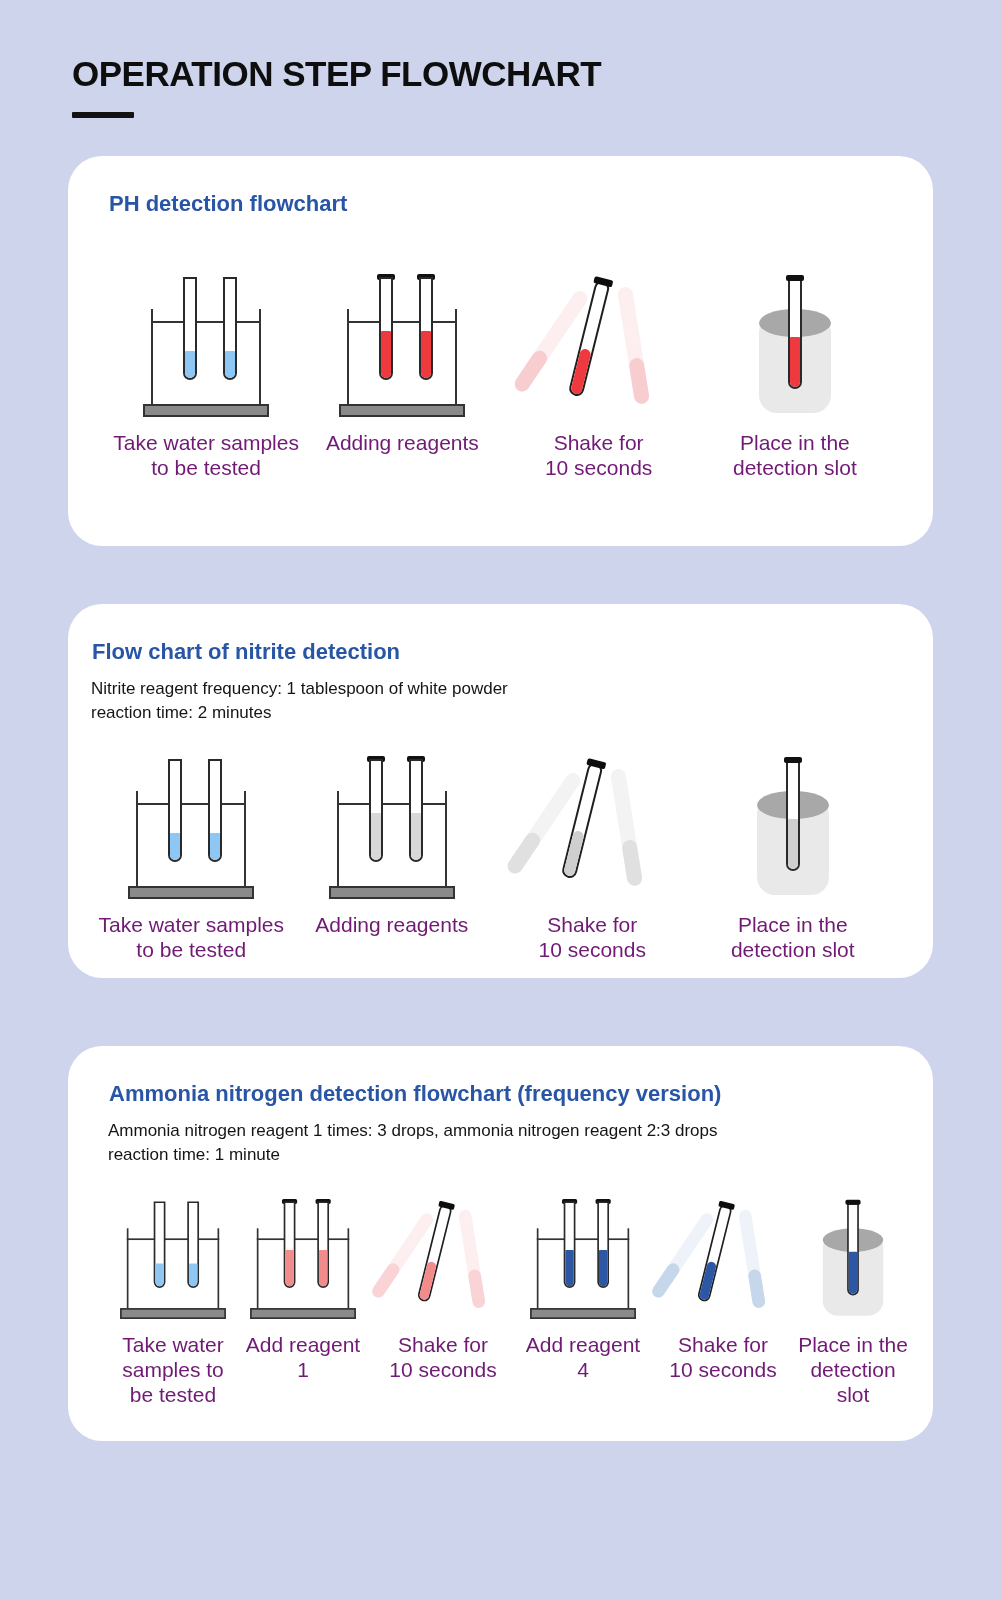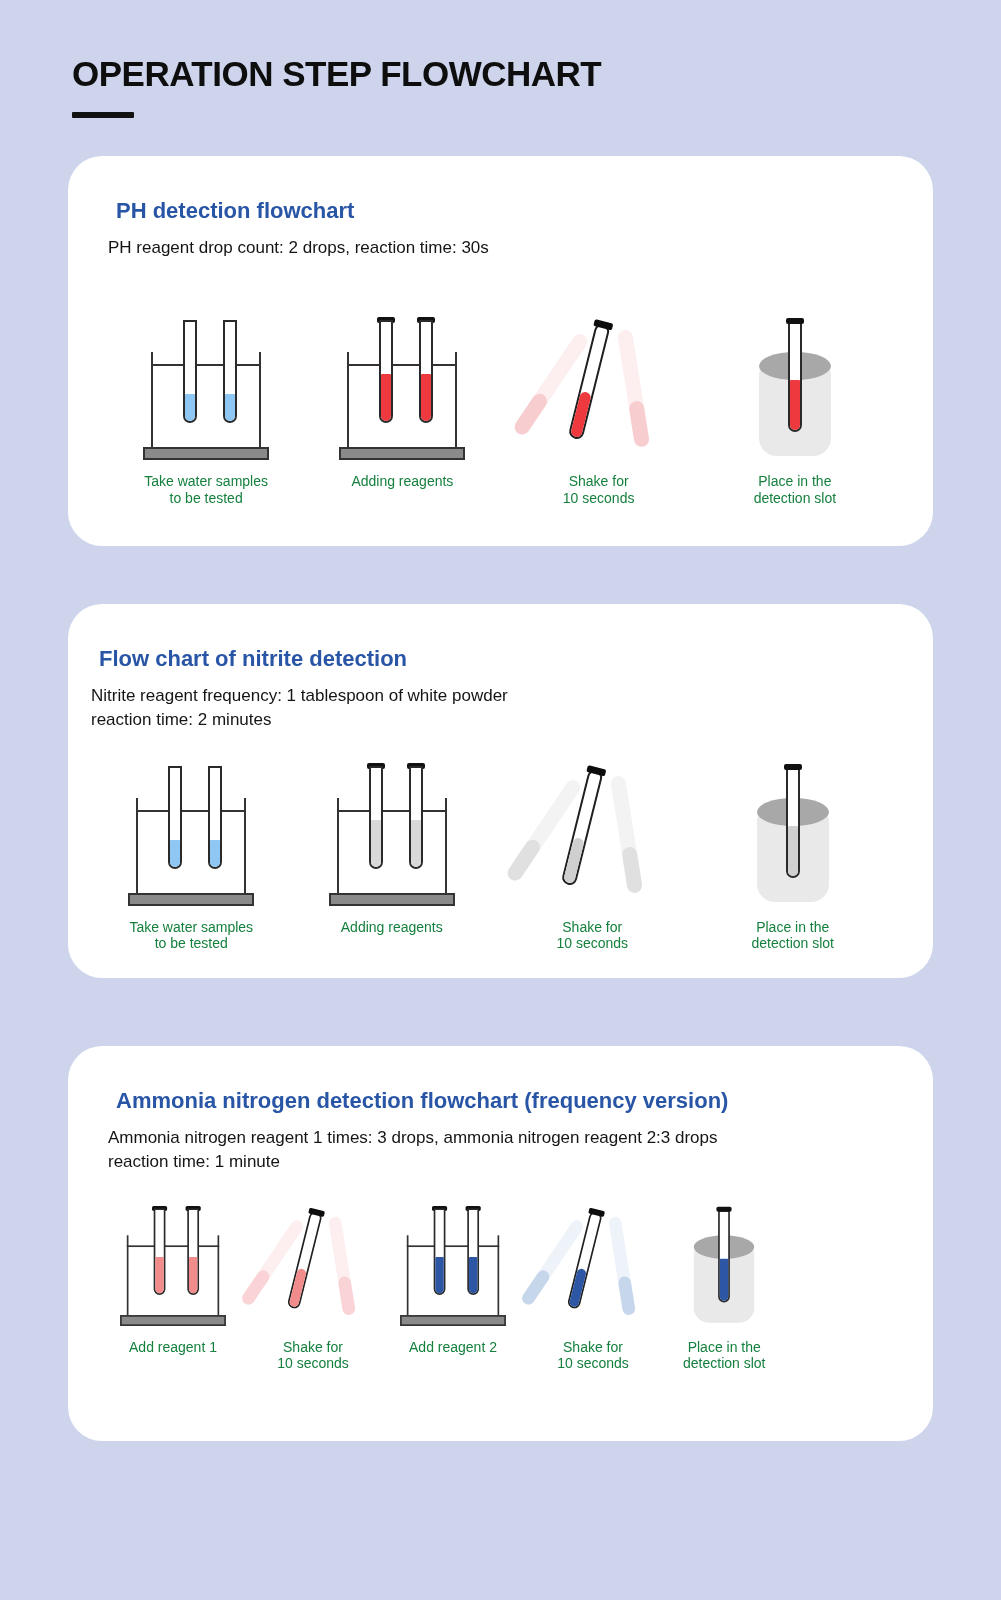--- a/index.html
+++ b/index.html
@@ -20,33 +20,33 @@
     margin:22px 0 0 0;font-size:17.5px;line-height:1.72;color:#1a1a1a;white-space:pre-line;
   }
   
   .card{
     background:#ffffff;border-radius:34px;margin:0 68px;
     padding:34px 40px 0 40px;box-sizing:border-box;
   }
   .card-1{margin-top:38px;height:390px;}
   .card-2{margin-top:58px;height:374px;padding-left:23px;}
   .card-3{margin-top:68px;height:395px;}
-  .card-title{margin:8px;font-size:22px;font-weight:700;color:#2855a5;}
+  .card-title{margin:1px;font-size:22px;font-weight:700;color:#2855a5;}
   .card-sub{margin:12px 0 0 0;font-size:17px;line-height:1.4;white-space:pre-line;color:#151515;}
   .steps{display:grid;grid-template-columns:repeat(4,1fr);justify-items:center;}
   .card-1 .steps{margin-top:58px;}
   .card-2 .steps{margin-top:32px;}
   .card-3 .steps{margin-top:24px;}
   .steps.cols-6{grid-template-columns:repeat(6,1fr);}
   .art{height:142px;display:flex;justify-content:center;align-items:flex-end;}
   .cols-6 .art{height:128px;}
   .cols-6 .art > *{transform:scale(0.84);transform-origin:50% 100%;}
   .caption{
-    margin-top:13px;font-size:14px;line-height:1.2;text-align:center;
-    white-space:pre-line;color:#15803d;
+    margin-top:13px;font-size:21px;line-height:1.2;text-align:center;
+    white-space:pre-line;color:#701a75;
   }
   
   .rack{position:relative;width:130px;height:140px;}
   .rack .post{position:absolute;top:32px;bottom:12px;width:2px;background:#333;}
   .post-l{left:10px}.post-r{right:10px}
   .rack .crossbar{position:absolute;top:44px;left:10px;right:10px;height:2px;background:#333;}
   .rack .base{
     position:absolute;left:2px;right:2px;bottom:0;height:13px;background:#8a8a8a;
     border:2px solid #333;box-sizing:border-box;
   }
@@ -106,21 +106,20 @@
 </head>
 <body>
 
 <div class="header">
   <h1 class="page-title">OPERATION STEP FLOWCHART</h1>
   <div class="title-rule"></div>
 </div>
 
 <section class="card card-1">
   <h2 class="card-title">PH detection flowchart</h2>
-  <p class="card-sub">PH reagent drop count: 2 drops, reaction time: 30s</p>
   <div class="steps">
 
     <div class="step">
       <div class="art">
         <div class="rack blue">
           <div class="post post-l"></div>
           <div class="post post-r"></div>
           <div class="crossbar"></div>
           <div class="tube t1">
               <div class="liq"></div>
@@ -273,20 +272,39 @@
 
   </div>
 </section>
 
 <section class="card card-3">
   <h2 class="card-title">Ammonia nitrogen detection flowchart (frequency version)</h2>
   <p class="card-sub">Ammonia nitrogen reagent 1 times: 3 drops, ammonia nitrogen reagent 2:3 drops
 reaction time: 1 minute</p>
   <div class="steps cols-6">
 
+    <div class="step">
+      <div class="art">
+        <div class="rack blue">
+          <div class="post post-l"></div>
+          <div class="post post-r"></div>
+          <div class="crossbar"></div>
+          <div class="tube t1">
+              <div class="liq"></div>
+            </div>
+          <div class="tube t2">
+              <div class="liq"></div>
+            </div>
+          <div class="base"></div>
+        </div>
+      </div>
+      <div class="caption">Take water
+samples to
+be tested</div>
+    </div>
 
     <div class="step">
       <div class="art">
         <div class="rack pink">
           <div class="post post-l"></div>
           <div class="post post-r"></div>
           <div class="crossbar"></div>
           <div class="cap c1"></div>
           <div class="cap c2"></div>
           <div class="tube t1">
@@ -330,21 +348,21 @@
           <div class="cap c2"></div>
           <div class="tube t1">
               <div class="liq"></div>
             </div>
           <div class="tube t2">
               <div class="liq"></div>
             </div>
           <div class="base"></div>
         </div>
       </div>
-      <div class="caption">Add reagent 2</div>
+      <div class="caption">Add reagent 4</div>
     </div>
 
     <div class="step">
       <div class="art">
         <div class="shake navy">
           <div class="stube g1">
               <div class="sliq"></div>
             </div>
           <div class="stube g2">
               <div class="sliq"></div>

